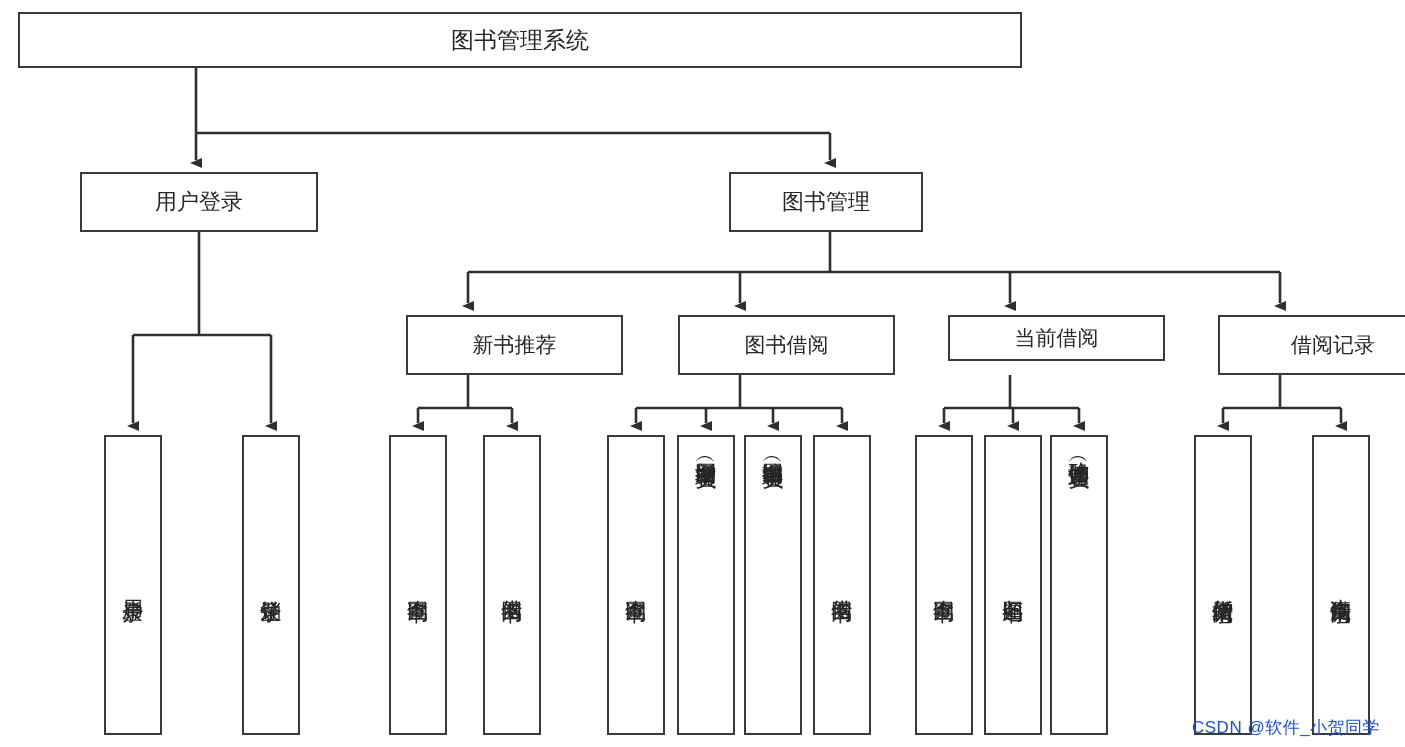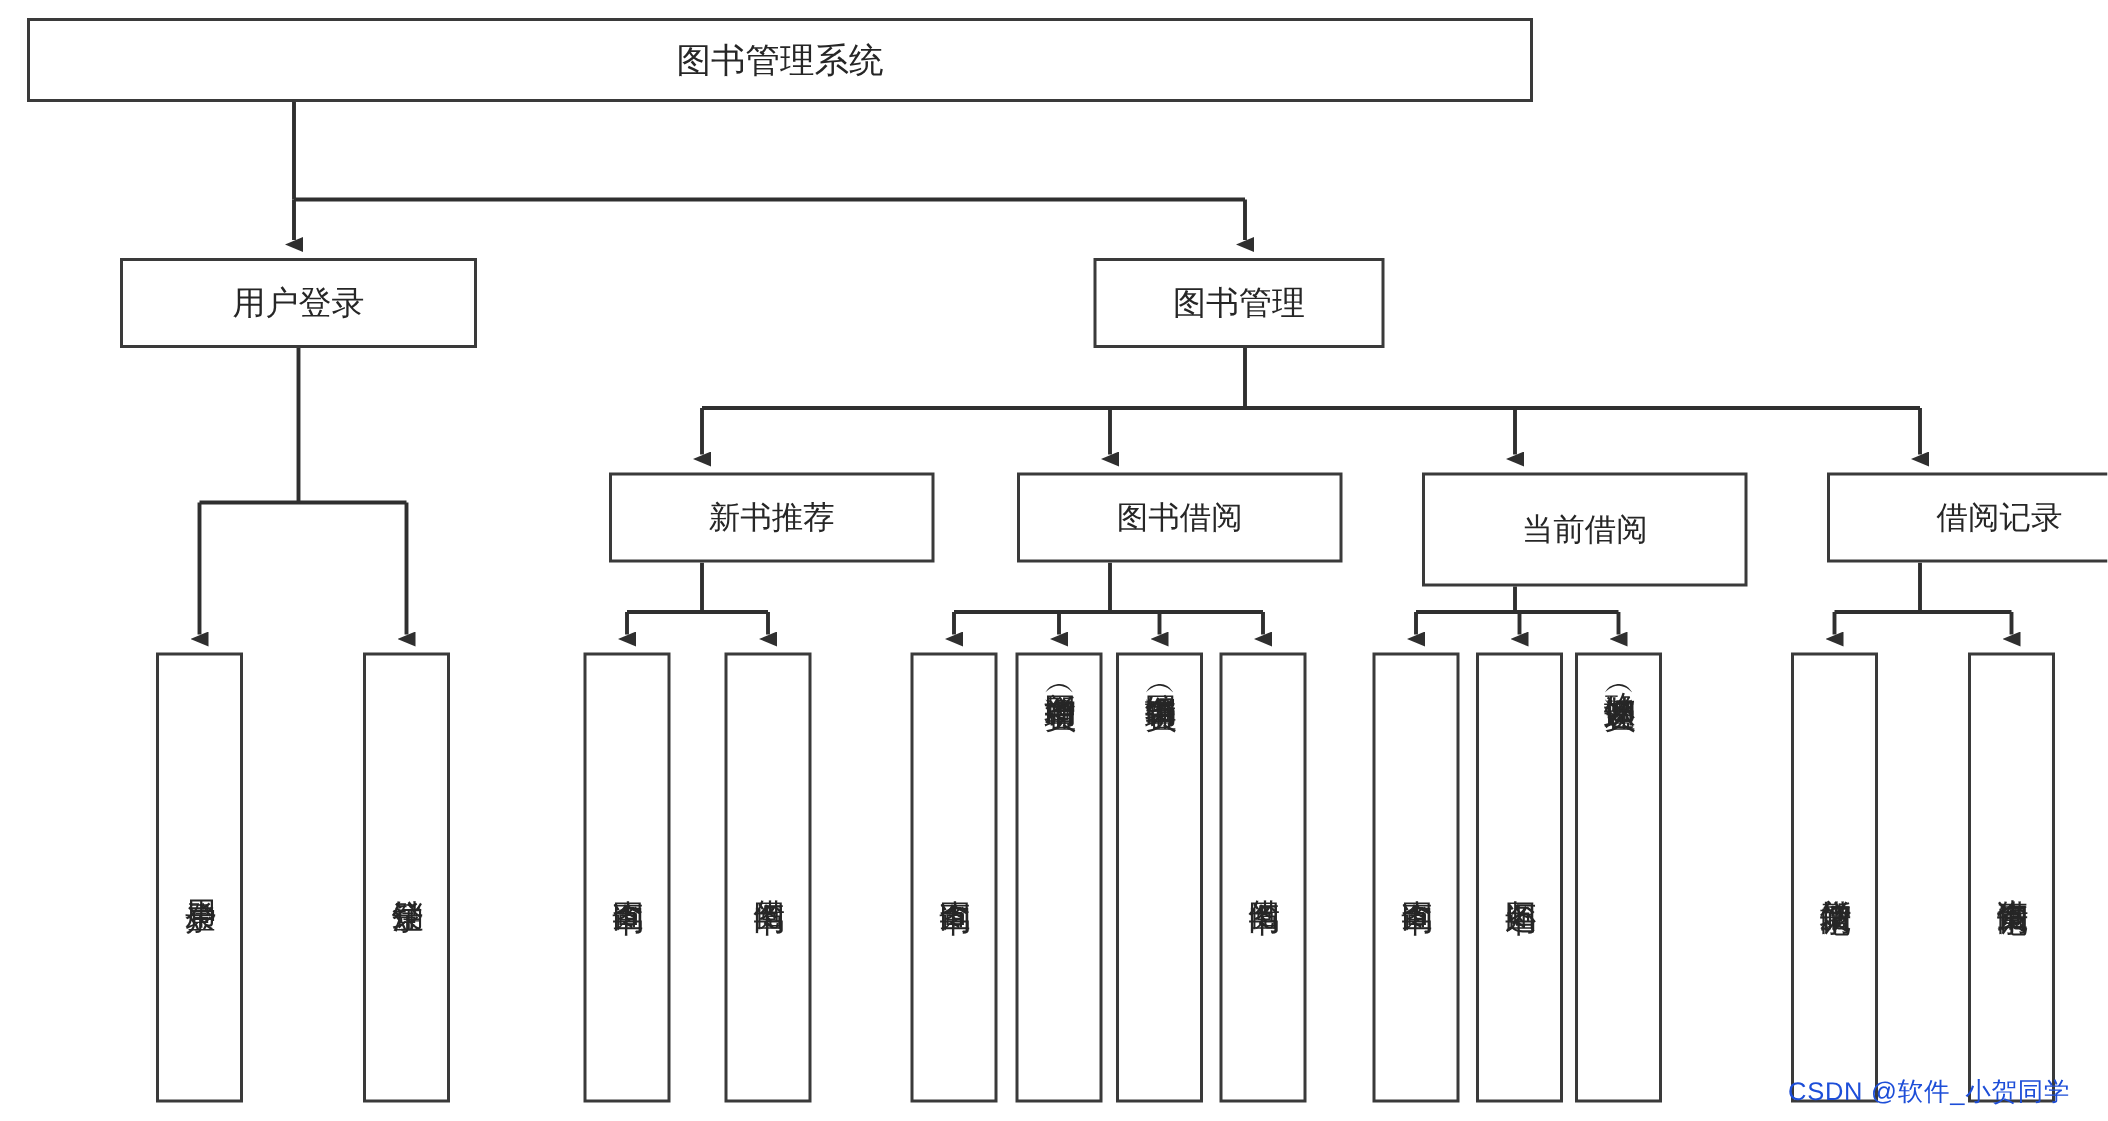--- a/index.html
+++ b/index.html
@@ -134,21 +134,21 @@
   <div class="node level2" style="left:712px; top:172px; width:194px; height:60px;margin-left:17px;">
     <span>图书管理</span>
   </div>
 
   <div class="node level3" style="left:360px; top:315px; width:217px; height:60px;">
     <span>新书推荐</span>
   </div>
   <div class="node level3" style="left:632px; top:315px; width:217px; height:60px;">
     <span>图书借阅</span>
   </div>
-  <div class="node level3" style="left:902px; top:315px; width:217px; height:76px;">
+  <div class="node level3" style="left:902px; top:315px; width:217px; height:46px;">
     <span>当前借阅</span>
   </div>
   <div class="node level3" style="left:1172px; top:315px; width:230px; height:60px;">
     <span>借阅记录</span>
   </div>
 
   <div class="node leaf centered" style="left:104px; top:435px; width:58px; height:300px;">
     <span class="vtext">用户登录</span>
   </div>
   <div class="node leaf centered" style="left:242px; top:435px; width:58px; height:300px;">

